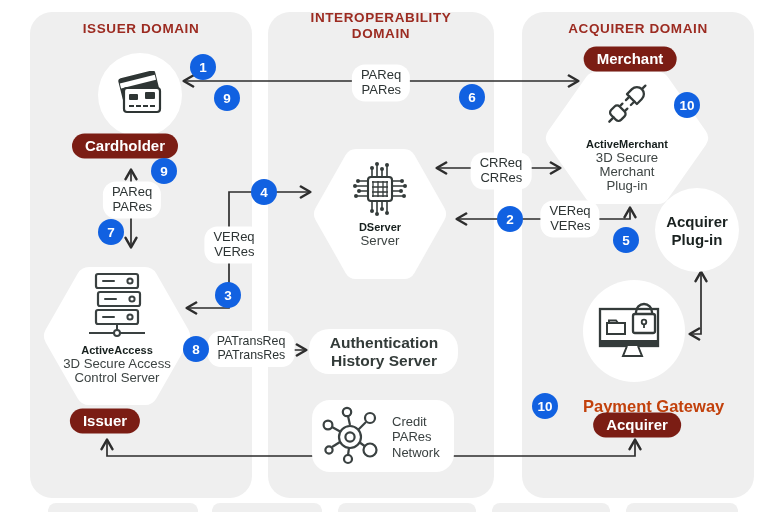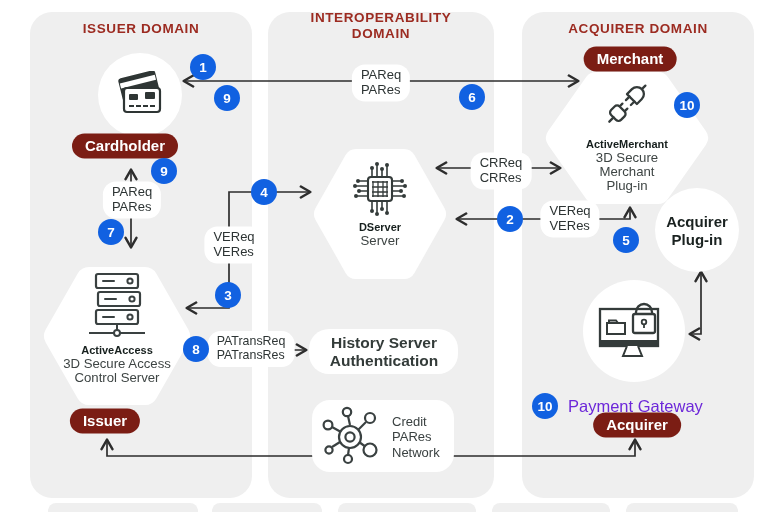--- a/index.html
+++ b/index.html
@@ -18,35 +18,35 @@
   .lines{position:absolute;left:0;top:0;z-index:1;}
   .wcircle{position:absolute;background:#fff;border-radius:50%;transform:translate(-50%,-50%);z-index:2;}
   .wbox{position:absolute;background:#fff;z-index:2;}
   .blob{position:absolute;transform:translate(-50%,-50%);z-index:2;}
   .icon{position:absolute;transform:translate(-50%,-50%);z-index:3;}
   .node-text{position:absolute;transform:translateX(-50%);text-align:center;z-index:3;}
   .node-name{font-weight:700;font-size:11px;color:#161f1d;line-height:1.05;}
   .node-desc{font-size:13.2px;color:#3e4544;line-height:1.08;}
   .pill{
     position:absolute;transform:translate(-50%,-50%);background:#fff;border-radius:13px;
-    padding:4px 9px;font-size:13px;line-height:1.12;text-align:left;color:#2d3434;
+    padding:4px 9px;font-size:13px;line-height:1.12;text-align:right;color:#2d3434;
     z-index:4;white-space:nowrap;
   }
   .pill.small{font-size:12.4px;}
   .badge{
     position:absolute;transform:translate(-50%,-50%);background:#7b1d14;color:#fff;
     font-weight:700;font-size:15px;padding:3px 13px 5px;border-radius:14px;z-index:5;
     white-space:nowrap;
   }
   .num{
     position:absolute;transform:translate(-50%,-50%);width:26px;height:26px;border-radius:50%;
     background:#1161e1;color:#fff;font-weight:700;font-size:13.5px;display:flex;
     align-items:center;justify-content:center;z-index:6;
   }
-  .big-label{position:absolute;font-weight:400;color:#6d28d9;z-index:3;}
+  .big-label{position:absolute;font-weight:700;color:#c2410c;z-index:3;margin-left:15px;}
   .torn{position:absolute;top:503px;height:16px;background:#efefef;border-radius:9px;z-index:0;}
 </style>
 </head>
 <body>
 
 <div class="canvas">
 
   <div class="panel" style="left:30px;top:12px;width:222px;height:486px;"></div>
   <div class="panel" style="left:268px;top:12px;width:226px;height:486px;"></div>
   <div class="panel" style="left:522px;top:12px;width:232px;height:486px;"></div>
@@ -174,22 +174,22 @@
       <path d="M23,24 h16 M23,29 h16 M23,34 h16 M23,38 h16"></path>
     </g>
   </svg>
   <div class="node-text" style="left:380px;top:222px;width:120px;">
     <div class="node-name">DServer</div>
     <div class="node-desc">Server</div>
   </div>
 
   <div class="wbox" style="left:309px;top:329px;width:149px;height:45px;border-radius:20px;"></div>
   <div class="node-text" style="left:384px;top:334px;width:160px;">
+    <div style="font-weight:700;font-size:15.5px;color:#333b39;line-height:1.18;">Authentication</div>
     <div style="font-weight:700;font-size:15.5px;color:#333b39;line-height:1.18;">History Server</div>
-    <div style="font-weight:700;font-size:15.5px;color:#333b39;line-height:1.18;">Authentication</div>
   </div>
 
   <div class="pill small" style="left:251px;top:349px;">
     <span style="display:block">PATransReq</span>
     <span style="display:block">PATransRes</span>
   </div>
 
   <div class="wbox" style="left:312px;top:400px;width:142px;height:72px;border-radius:18px;"></div>
   <svg class="icon" style="left:352px;top:436px;" width="64" height="64" viewBox="0 0 64 64">
     <g stroke="#3a4141" stroke-width="2.2" fill="none">

